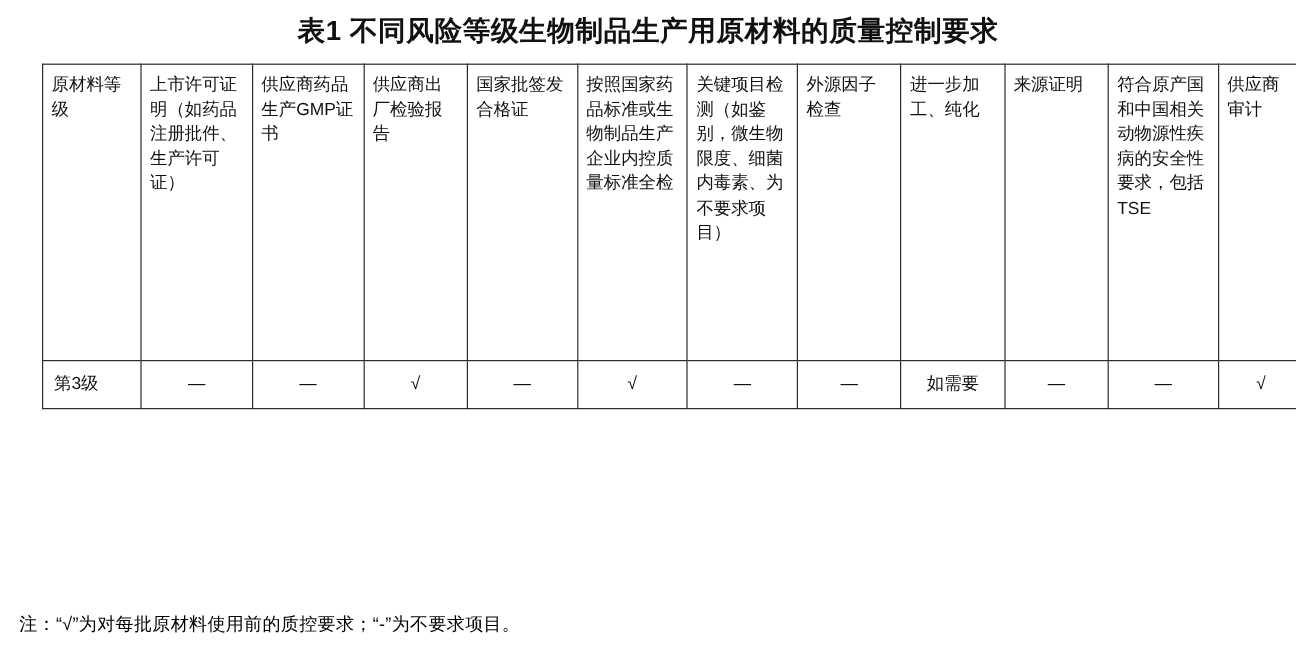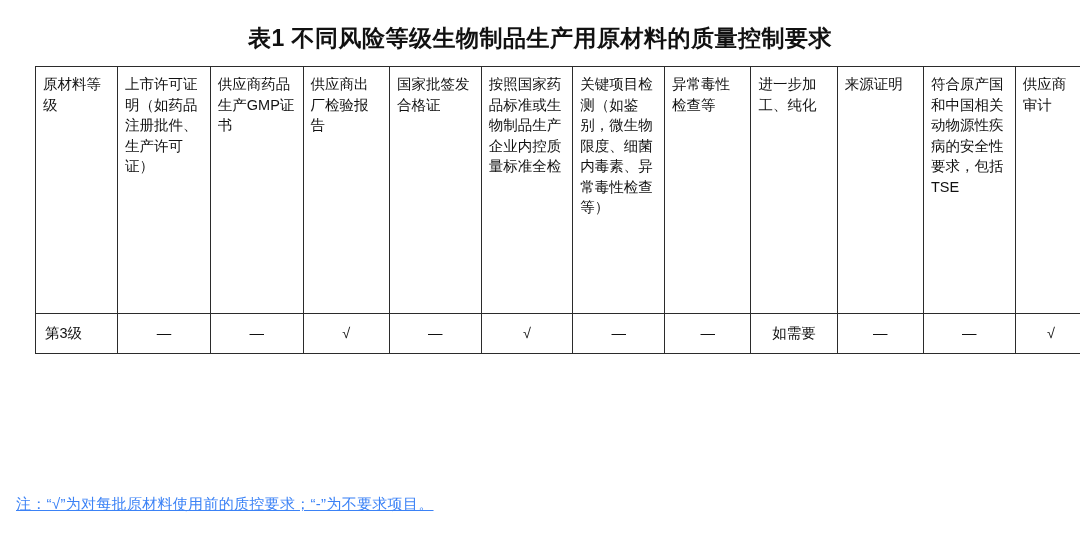--- a/index.html
+++ b/index.html
@@ -18,21 +18,21 @@
     width: 1080px;
     height: 540px;
     position: relative;
     box-sizing: border-box;
   }
   .title {
     text-align: center;
     font-size: 23px;
     font-weight: bold;
     letter-spacing: 0.5px;
-    padding-top: 23px;
+    padding-top: 10px;
     padding-bottom: 12px;
     color: #111111;
   }
   .table-wrap {
     padding: 0 14px;
   }
   table.qc {
     border-collapse: collapse;
     width: 1052px;
     table-layout: fixed;
@@ -61,25 +61,24 @@
   table.qc tbody td.firstcol {
     text-align: left;
     padding-left: 9px;
   }
   table.qc tbody tr.tall td {
     height: 42px;
   }
   .note {
     position: absolute;
     left: 16px;
-    bottom: 26px;
+    bottom: 10px;
     font-size: 15px;
-    color: #3b82f6;
+    color: #000000;
     letter-spacing: 0.3px;
-    text-decoration: underline;
   }
   
   col.c0 { width: 76px; }
   col.c1 { width: 86px; }
   col.c2 { width: 86px; }
   col.c3 { width: 80px; }
   col.c4 { width: 85px; }
   col.c5 { width: 85px; }
   col.c6 { width: 85px; }
   col.c7 { width: 80px; }
@@ -112,22 +111,22 @@
           <col class="c11">
       </colgroup>
       <thead>
         <tr>
           <th>原材料等级</th>
           <th>上市许可证明（如药品注册批件、生产许可证）</th>
           <th>供应商药品生产GMP证书</th>
           <th>供应商出厂检验报告</th>
           <th>国家批签发合格证</th>
           <th>按照国家药品标准或生物制品生产企业内控质量标准全检</th>
-          <th>关键项目检测（如鉴别，微生物限度、细菌内毒素、异常毒性检查等）</th>
-          <th>异常毒性检查等</th>
+          <th>关键项目检测（如鉴别，微生物限度、细菌内毒素、为不要求项目）</th>
+          <th>外源因子检查</th>
           <th>进一步加工、纯化</th>
           <th>来源证明</th>
           <th>符合原产国和中国相关动物源性疾病的安全性要求，包括TSE</th>
           <th>供应商审计</th>
         </tr>
       </thead>
       <tbody>
         <tr>
           <td class="firstcol">第3级</td>
           <td>—</td>

